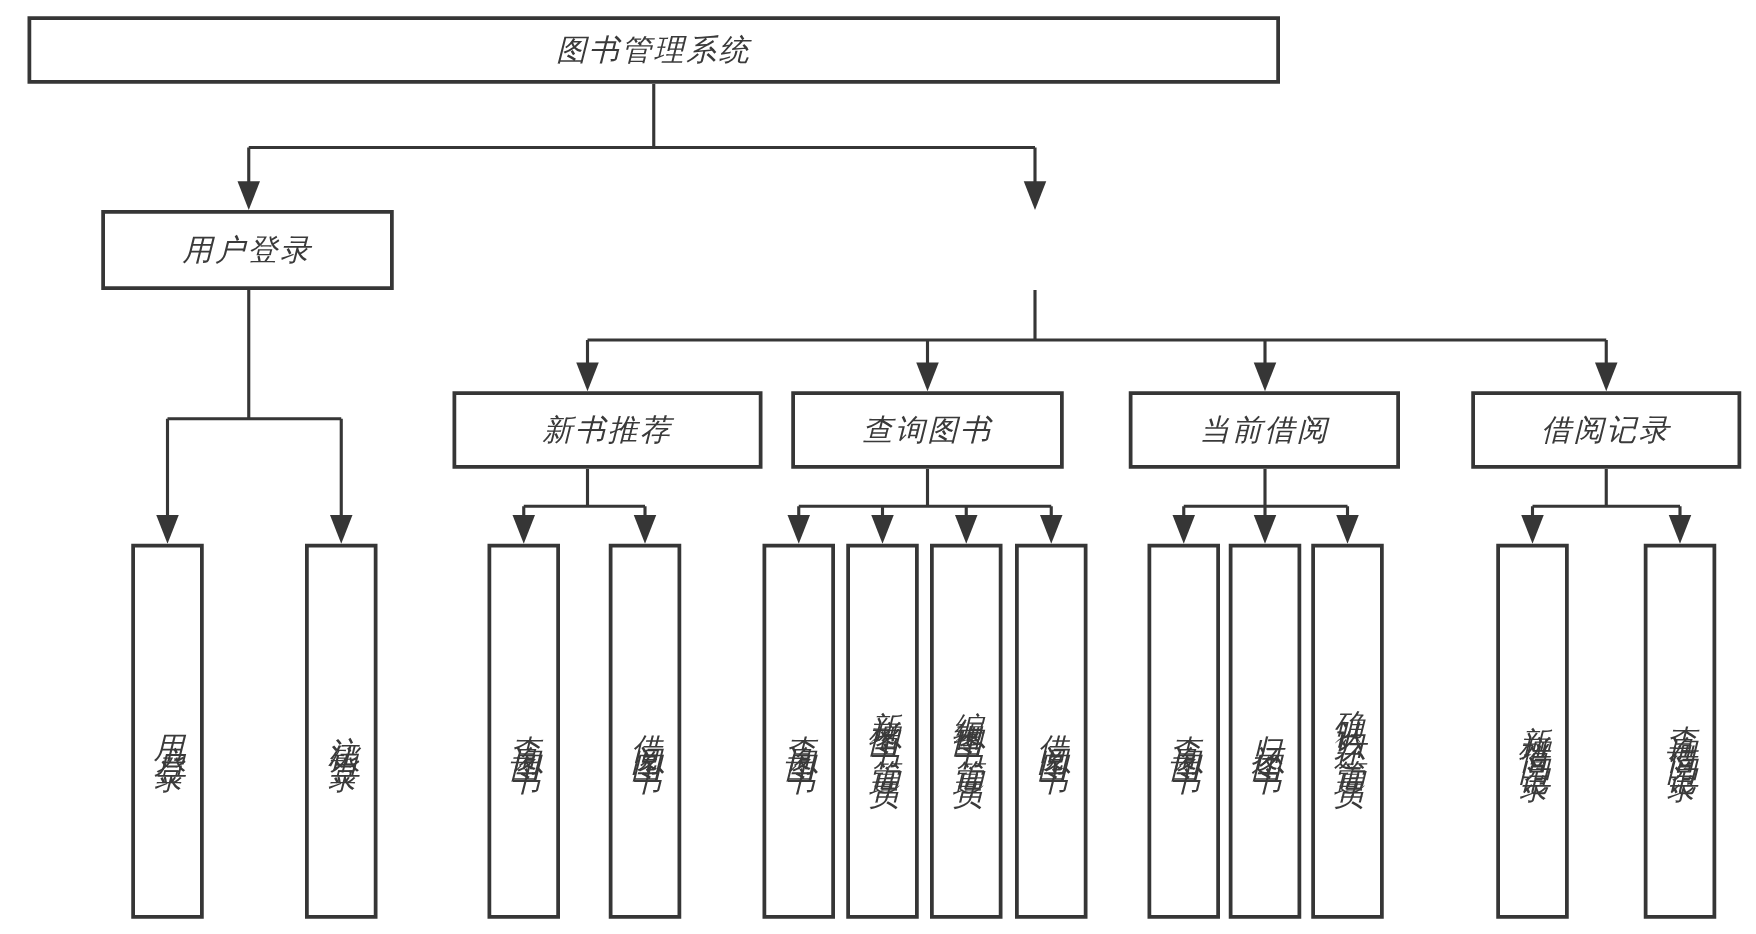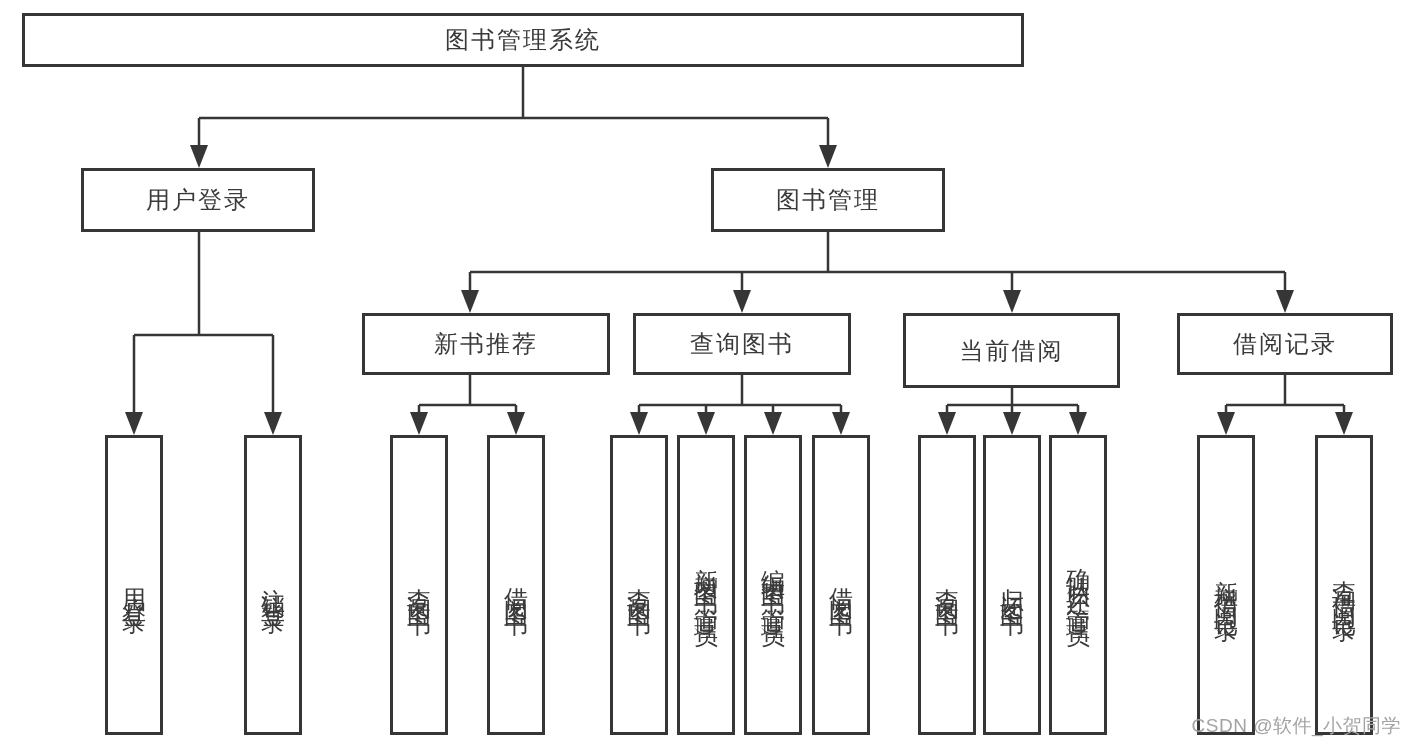--- a/index.html
+++ b/index.html
@@ -10,20 +10,21 @@
   }
   * { box-sizing: border-box; margin: 0; padding: 0; }
   html, body { background: var(--background); }
   body { font-family: "Liberation Sans", "DejaVu Sans", sans-serif; }
   .canvas {
     position: relative;
     width: 1405px;
     height: 747px;
     background: var(--background);
     overflow: hidden;
+    font-style: italic;
   }
   .connectors {
     position: absolute;
     left: 0; top: 0;
     width: 1405px; height: 747px;
   }
   .box {
     position: absolute;
     border: 3px solid var(--line);
     background: var(--background);
@@ -107,25 +108,24 @@
       <path d="M1003 412 L1021 412 L1012 435 Z"></path>
       <path d="M1069 412 L1087 412 L1078 435 Z"></path>
       <path d="M1217 412 L1235 412 L1226 435 Z"></path>
       <path d="M1335 412 L1353 412 L1344 435 Z"></path>
     </g>
   </svg>
 
   <div class="box" style="left:22px;top:13px;width:1002px;height:54px">图书管理系统</div>
 
   <div class="box" style="left:81px;top:168px;width:234px;height:64px">用户登录</div>
-  <div class="box" style="left:711px;top:168px;width:234px;height:64px">图书管理</div>
 
   <div class="box" style="left:362px;top:313px;width:248px;height:62px">新书推荐</div>
   <div class="box" style="left:633px;top:313px;width:218px;height:62px">查询图书</div>
-  <div class="box" style="left:903px;top:313px;width:217px;height:75px">当前借阅</div>
+  <div class="box" style="left:903px;top:313px;width:217px;height:62px">当前借阅</div>
   <div class="box" style="left:1177px;top:313px;width:216px;height:62px">借阅记录</div>
 
   <div class="leaf" style="left:105px">
     <span class="vtext">用户登录</span>
   </div>
   <div class="leaf" style="left:244px">
     <span class="vtext">注销登录</span>
   </div>
 
   <div class="leaf" style="left:390px">
@@ -158,15 +158,14 @@
     <span class="vtext">确认归还（管理员）</span>
   </div>
 
   <div class="leaf" style="left:1197px">
     <span class="vtext">新增借阅记录</span>
   </div>
   <div class="leaf" style="left:1315px">
     <span class="vtext">查询借阅记录</span>
   </div>
 
-  <div class="watermark">CSDN @软件_小贺同学</div>
 
 </div>
 
 </body></html>

